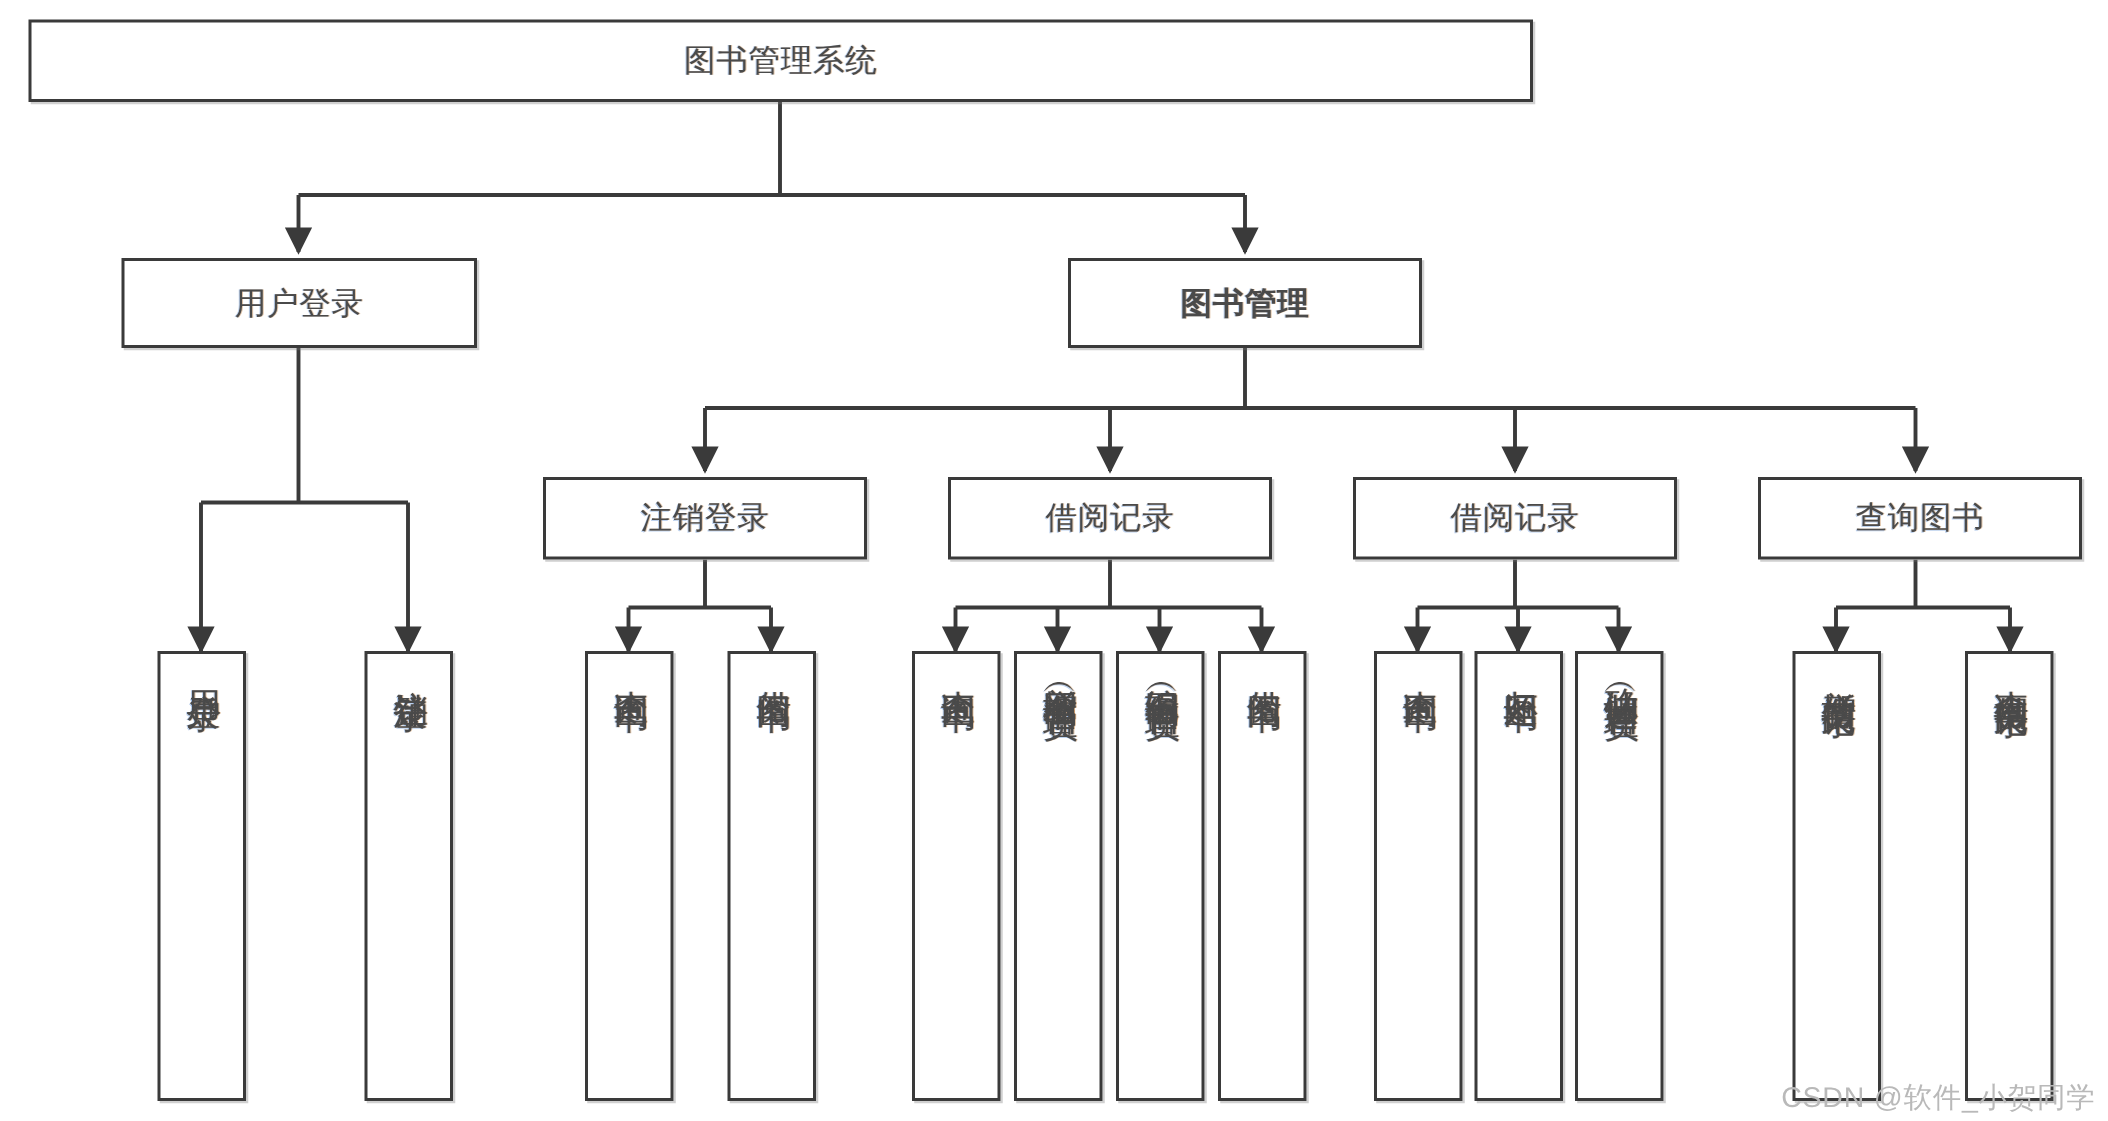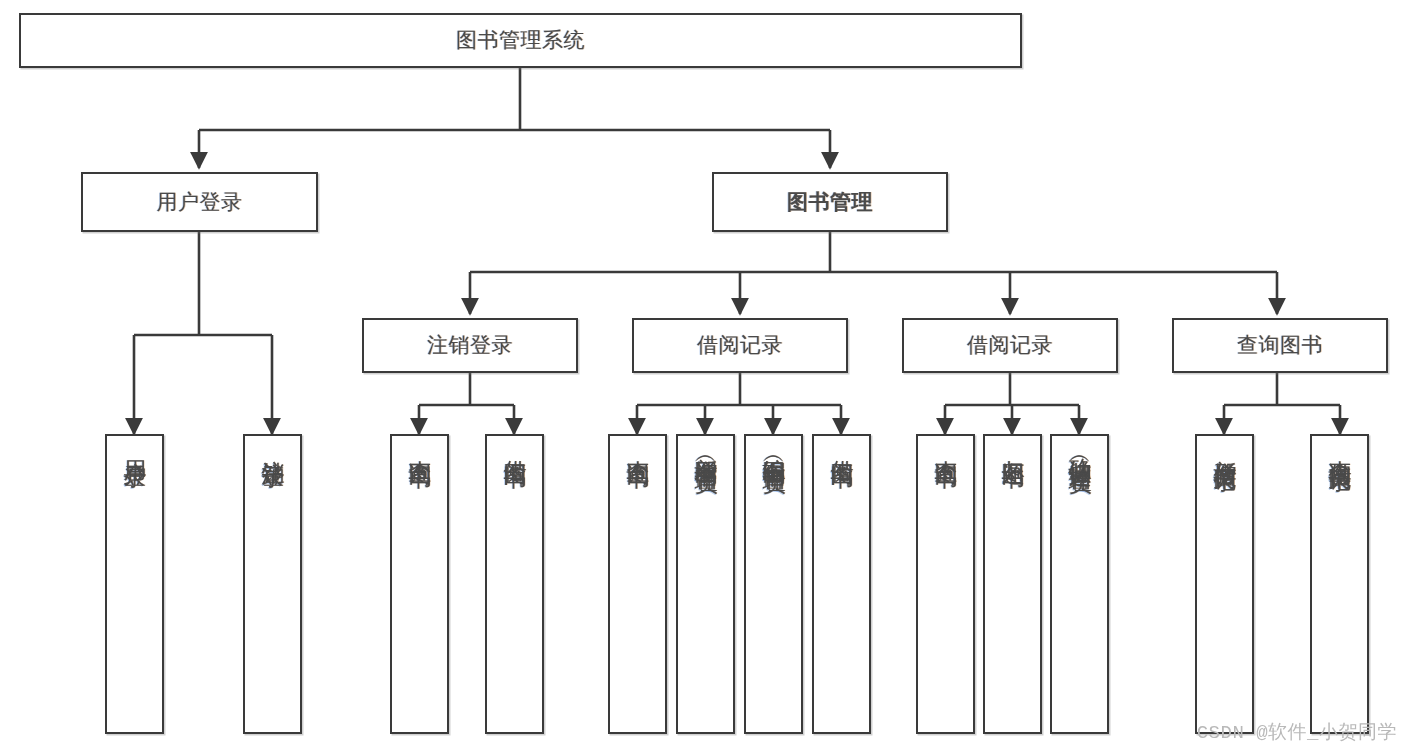--- a/index.html
+++ b/index.html
@@ -40,21 +40,21 @@
   .leaf-box.tall-text{padding-top:4px;}
 
   #watermark{
     position:absolute;
     right:8px;bottom:2px;
     color:#b9b9b9;
     font-size:19px;
     letter-spacing:0.5px;
     white-space:nowrap;
     pointer-events:none;
-    font-family:Liberation Mono, monospace;
+    font-family:Liberation Sans, sans-serif;
   }
 </style>
 </head>
 <body>
 
 <div id="stage">
 
   <svg id="diagram" viewBox="0 0 1405 747">
     <defs>
       <marker id="arrow" viewBox="0 0 10 10" refX="9" refY="5" markerWidth="7" markerHeight="7" orient="auto-start-reverse">

